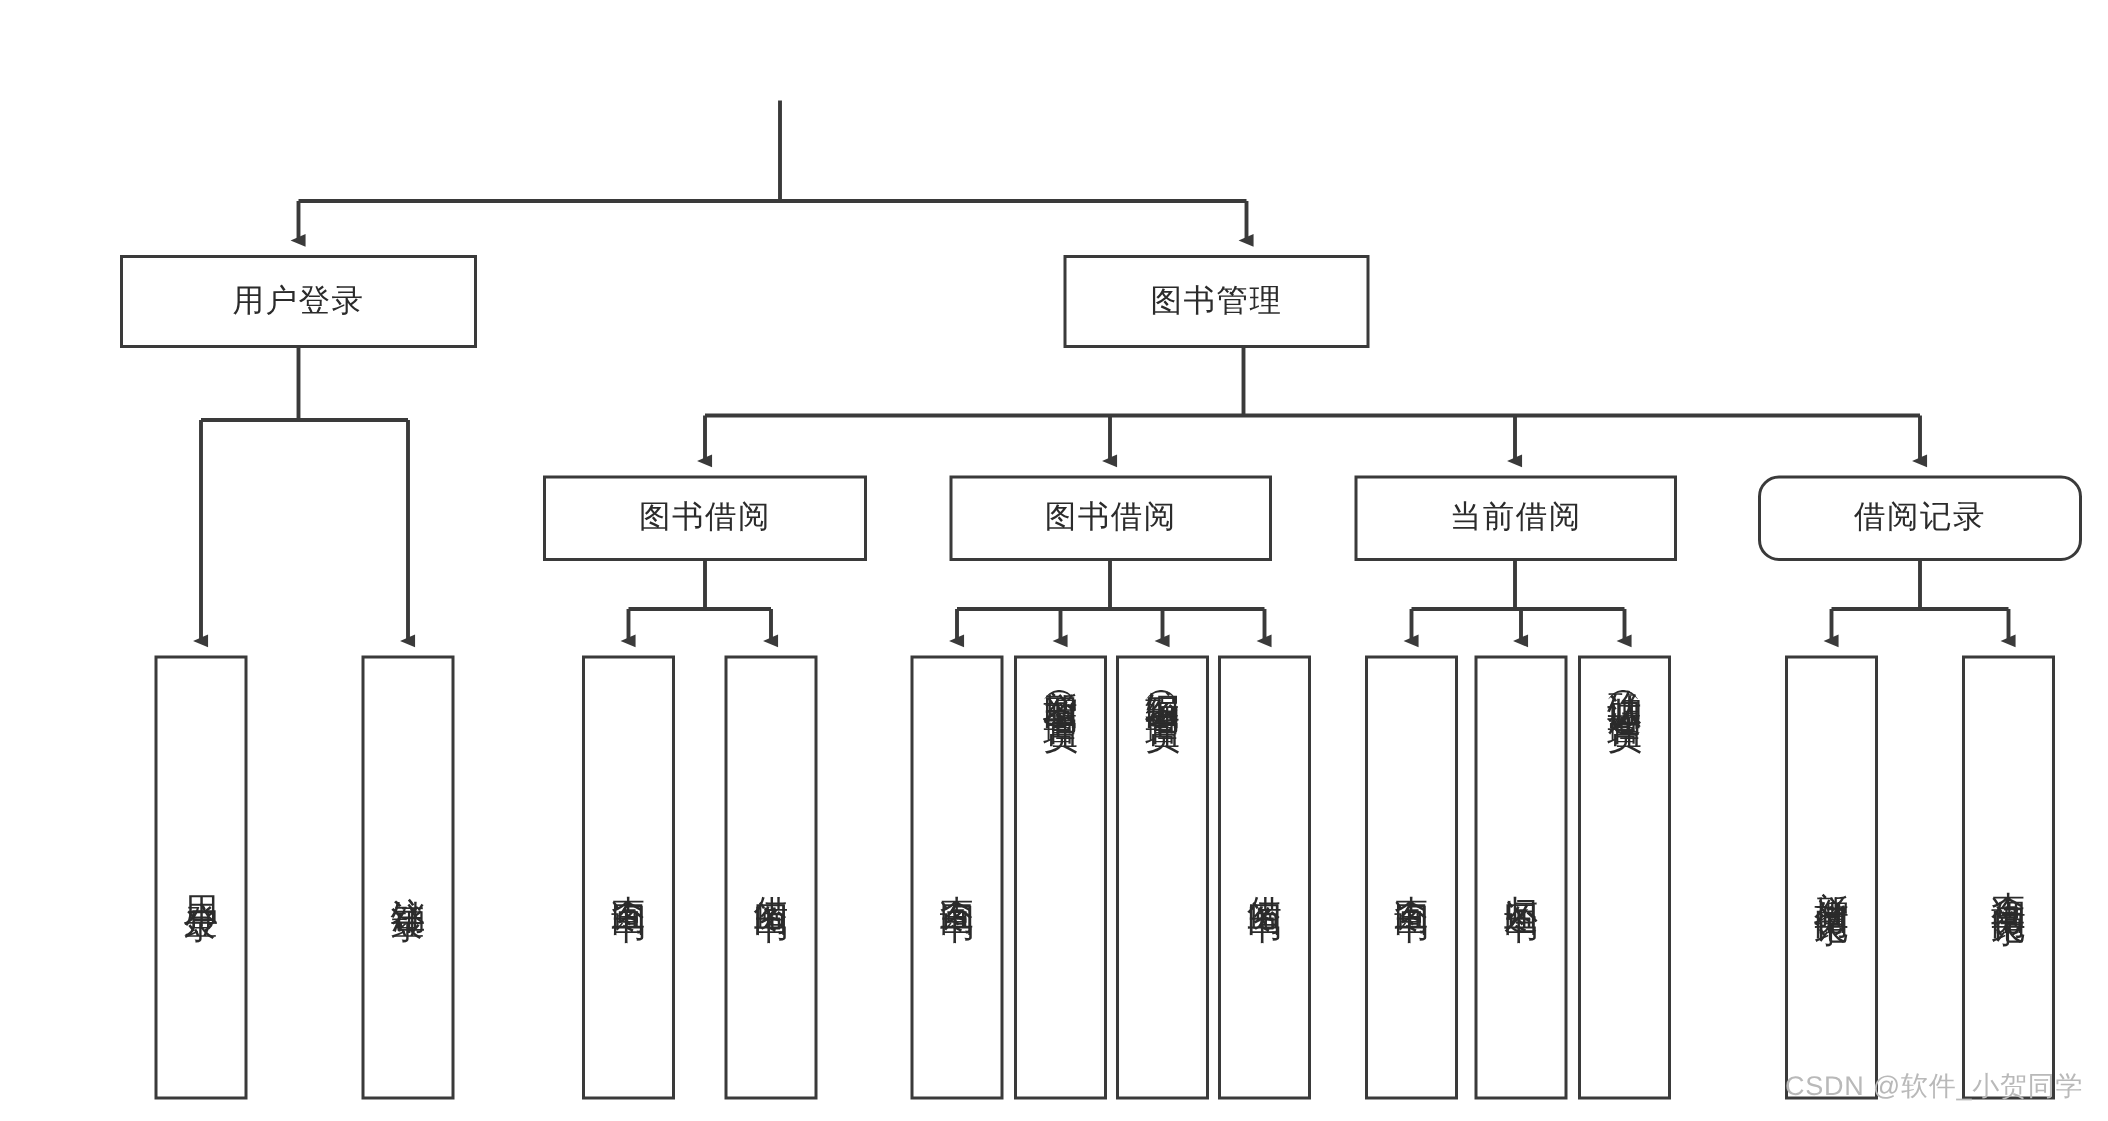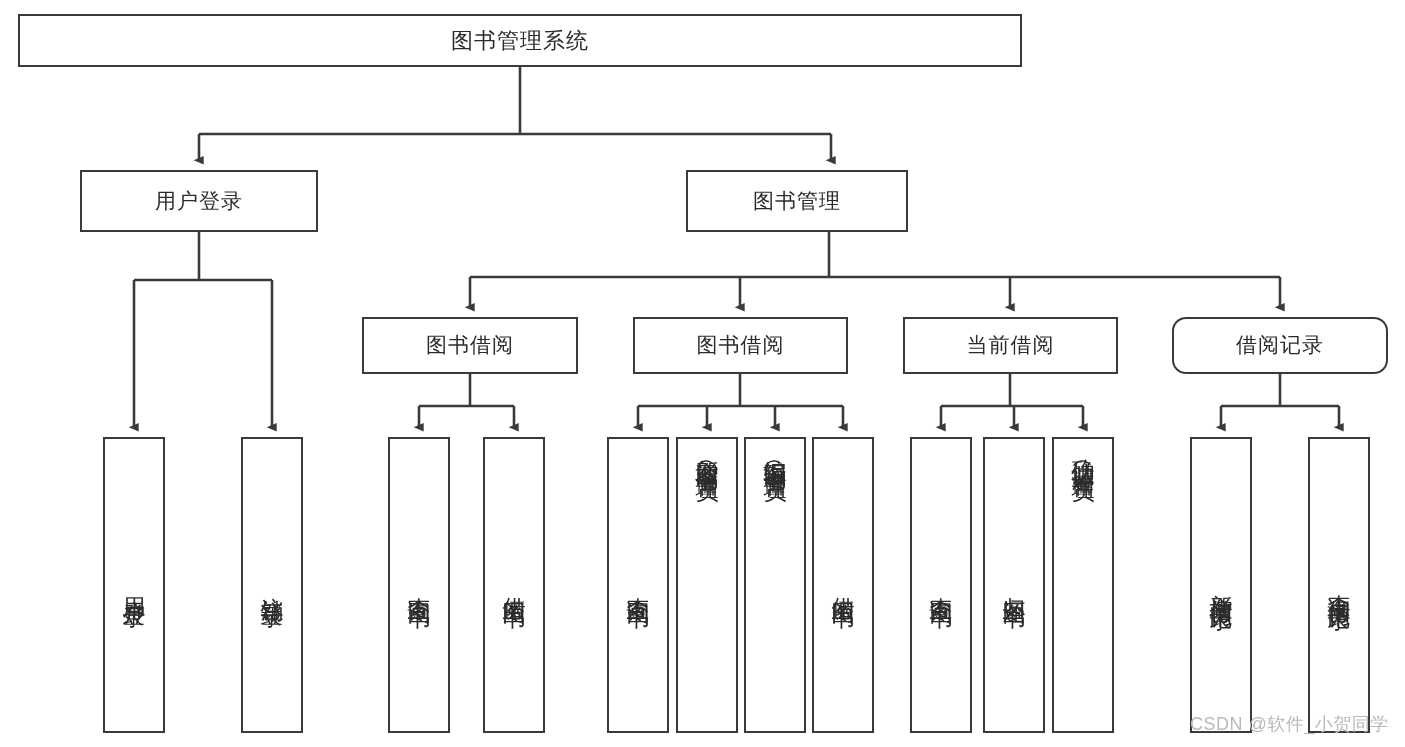--- a/index.html
+++ b/index.html
@@ -117,28 +117,25 @@
       <path d="M1014,406 L1014,427" marker-end="url(#arrow)"></path>
       <path d="M1083,406 L1083,427" marker-end="url(#arrow)"></path>
 
       <path d="M1280,374 L1280,406"></path>
       <path d="M1221,406 L1339,406"></path>
       <path d="M1221,406 L1221,427" marker-end="url(#arrow)"></path>
       <path d="M1339,406 L1339,427" marker-end="url(#arrow)"></path>
     </g>
   </svg>
 
-  <div class="node root" style="left: 18px; top: 14px; width: 1004px; height: 53px; border-color: rgb(58, 58, 58); background: rgb(255, 255, 255);">
-    <span class="label" style="color: rgb(43, 43, 43);">图书管理系统</span>
-  </div>
 
   <div class="node lvl2" style="left: 80px; top: 170px; width: 238px; height: 62px; border-color: rgb(58, 58, 58); background: rgb(255, 255, 255);">
     <span class="label" style="color: rgb(43, 43, 43);">用户登录</span>
   </div>
-  <div class="node lvl2" style="left: 686px; top: 170px; width: 222px; height: 62px; border-color: rgb(58, 58, 58); background: rgb(255, 255, 255);">
+  <div class="node lvl2" style="left: 709px; top: 170px; width: 204px; height: 62px; border-color: rgb(58, 58, 58); background: rgb(255, 255, 255);">
     <span class="label" style="color: rgb(43, 43, 43);">图书管理</span>
   </div>
 
   <div class="node lvl3" style="left: 362px; top: 317px; width: 216px; height: 57px; border-color: rgb(58, 58, 58); background: rgb(255, 255, 255);">
     <span class="label" style="color: rgb(43, 43, 43);">图书借阅</span>
   </div>
   <div class="node lvl3" style="left: 903px; top: 317px; width: 215px; height: 57px; border-color: rgb(58, 58, 58); background: rgb(255, 255, 255);">
     <span class="label" style="color: rgb(43, 43, 43);">当前借阅</span>
   </div>
   <div class="node lvl3" style="left: 633px; top: 317px; width: 215px; height: 57px; border-color: rgb(58, 58, 58); background: rgb(255, 255, 255);">

